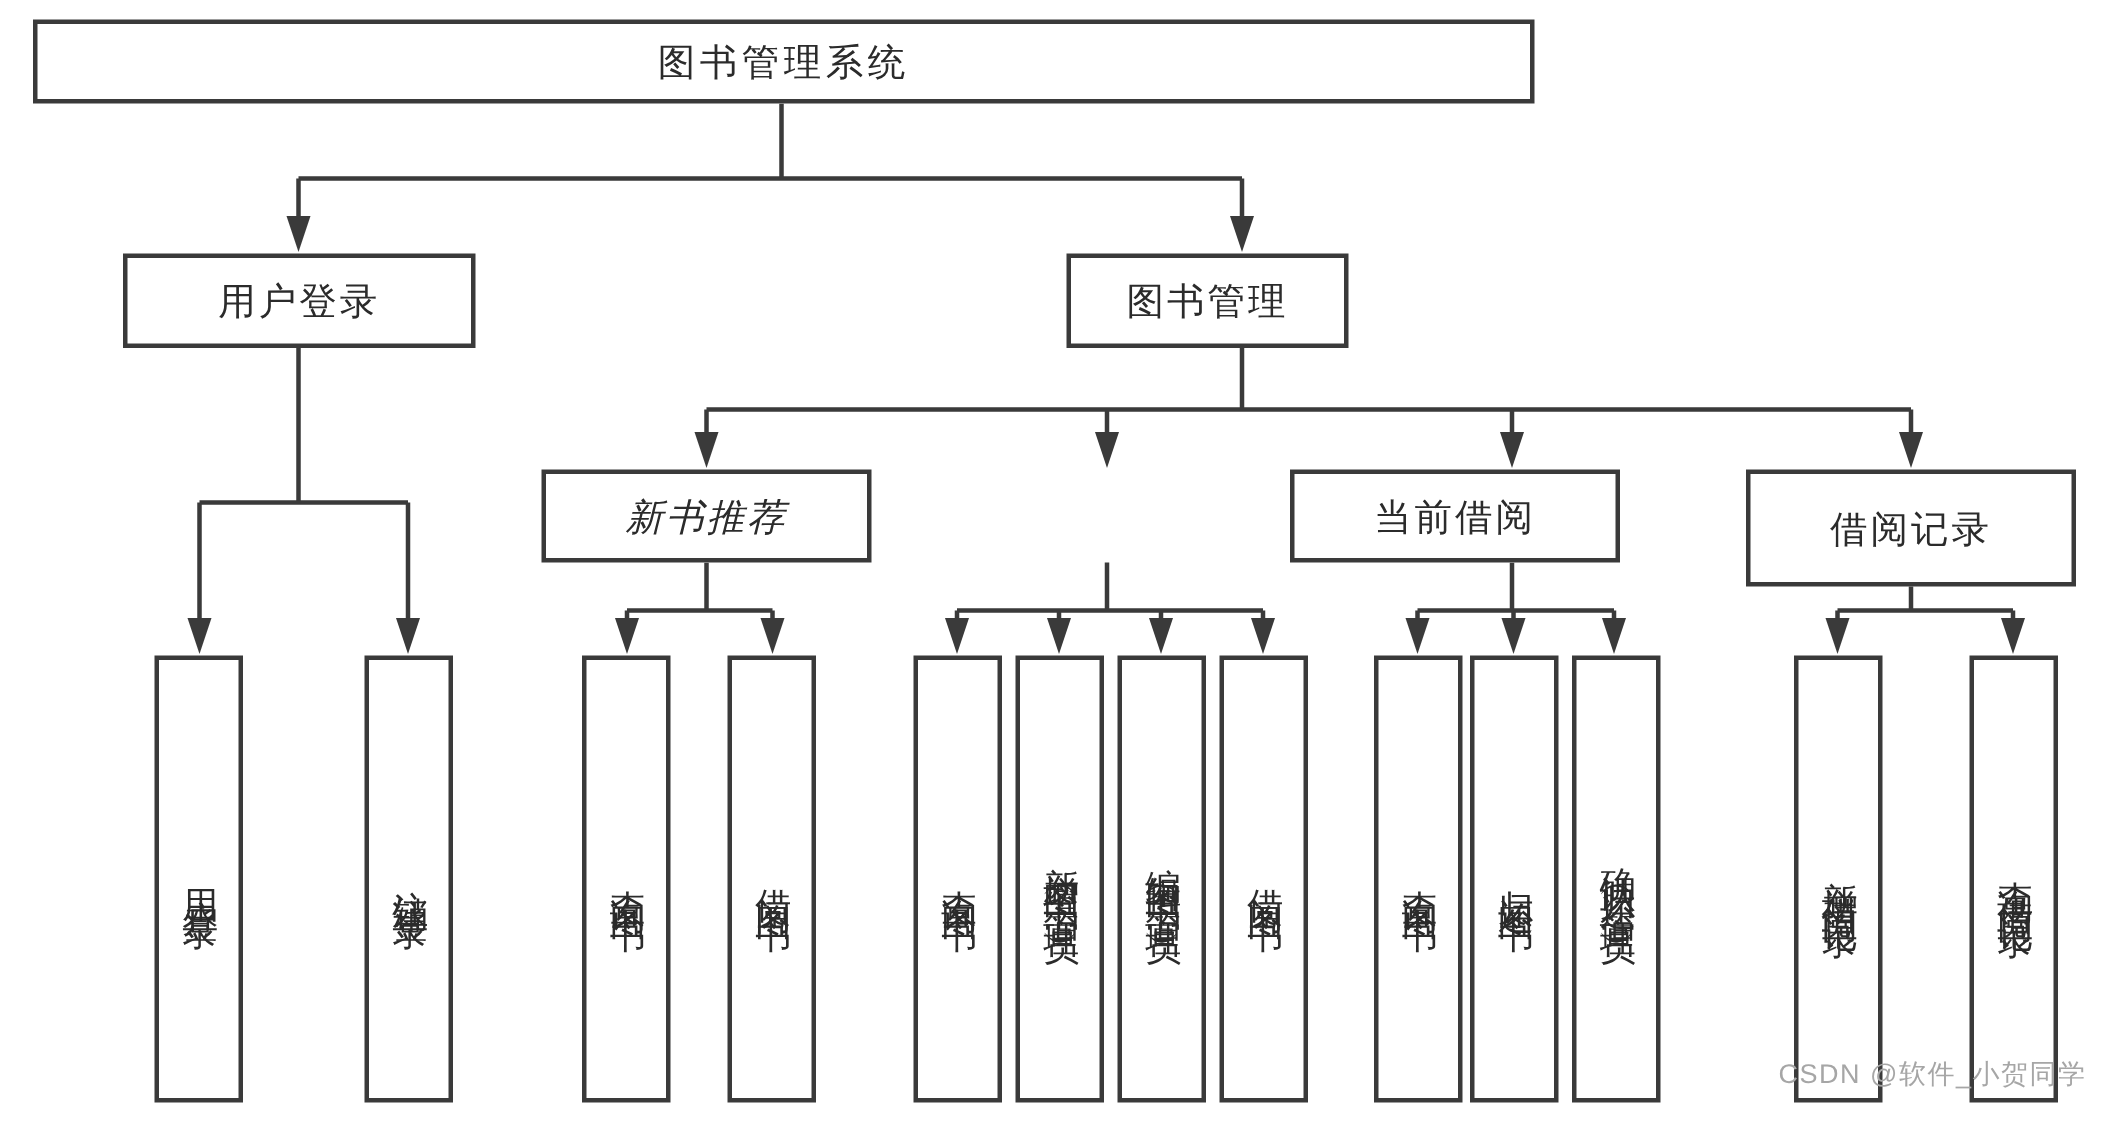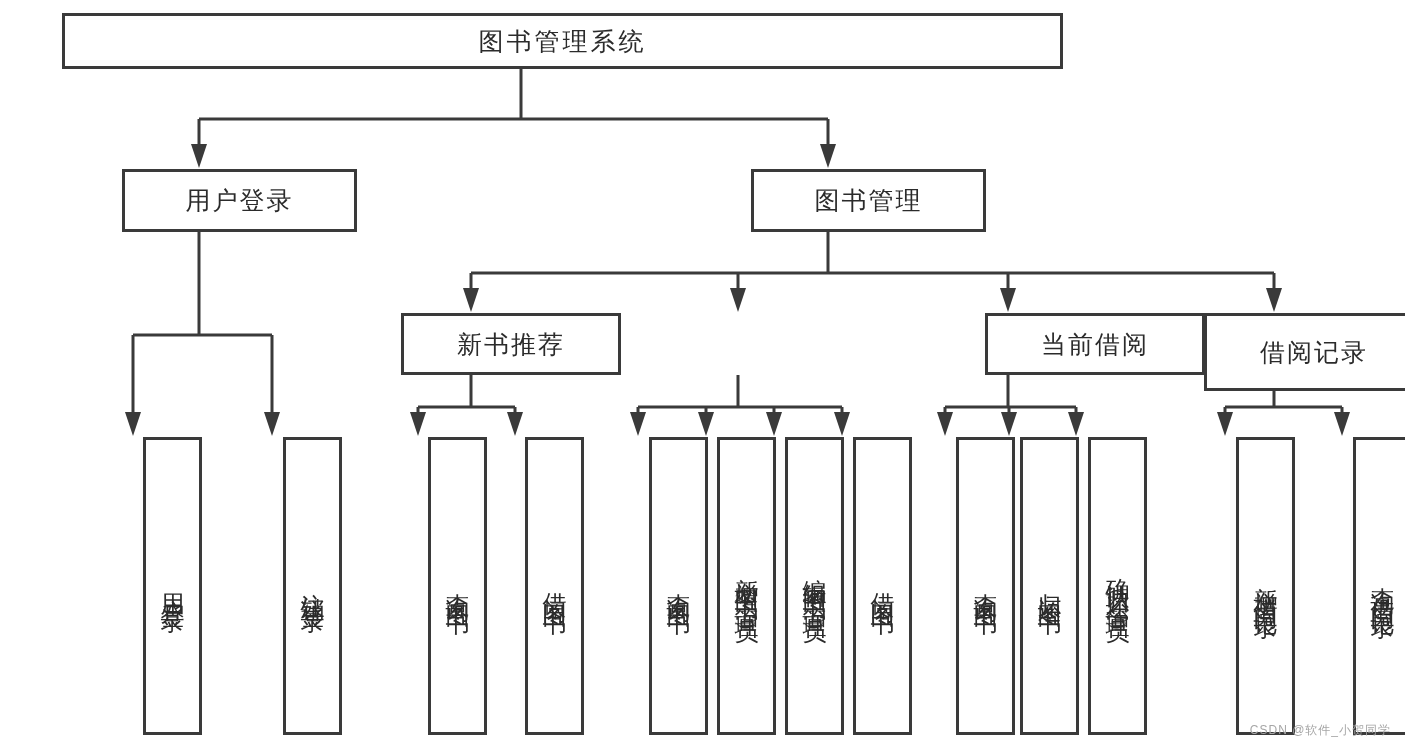--- a/index.html
+++ b/index.html
@@ -19,38 +19,37 @@
   }
   .node {
     position: absolute;
     box-sizing: border-box;
     border: 3px solid #3a3a3a;
     background: #ffffff;
     color: #2b2b2b;
     display: flex;
     align-items: center;
     justify-content: center;
-    margin-left: 40px;
   }
   .h-node { font-size: 25px; letter-spacing: 2px; white-space: nowrap; }
   .root-node { font-size: 25px; letter-spacing: 3px; }
   .v-node { width: 59px; height: 298px; top: 437px; }
   .vtext {
     writing-mode: vertical-rl;
     text-orientation: mixed;
     font-size: 24px;
     line-height: 1;
     letter-spacing: 6px;
     display: block;
   }
   .watermark {
     position: absolute;
     right: 14px;
-    bottom: 8px;
-    font-size: 12px;
+    bottom: 19px;
+    font-size: 18px;
     letter-spacing: 1px;
     color: #a6a6a6;
     white-space: nowrap;
   }
 </style>
 </head>
 <body>
 
 <div class="canvas">
 
@@ -94,28 +93,28 @@
     </g>
   </svg>
 
   <div class="node h-node root-node" style="left:22px; top:13px; width:1001px; height:56px;">
     <span>图书管理系统</span>
   </div>
 
   <div class="node h-node" style="left:82px; top:169px; width:235px; height:63px;">
     <span>用户登录</span>
   </div>
-  <div class="node h-node" style="left:711px; top:169px; width:235px; height:63px;">
+  <div class="node h-node" style="left:711px; top:169px; width:188px; height:63px;">
     <span>图书管理</span>
   </div>
 
-  <div class="node h-node" style="left:361px; top:313px; width:220px; height:62px;">
+  <div class="node h-node" style="left:361px; top:313px; width:220px; height:62px;font-style:italic;">
     <span>新书推荐</span>
   </div>
-  <div class="node h-node" style="left:945px; top:313px; width:220px; height:62px;">
+  <div class="node h-node" style="left:860px; top:313px; width:220px; height:62px;">
     <span>当前借阅</span>
   </div>
   <div class="node h-node" style="left:1164px; top:313px; width:220px; height:78px;">
     <span>借阅记录</span>
   </div>
 
   <div class="node v-node" style="left:103px;">
     <span class="vtext">用户登录</span>
   </div>
   <div class="node v-node" style="left:243px;">

